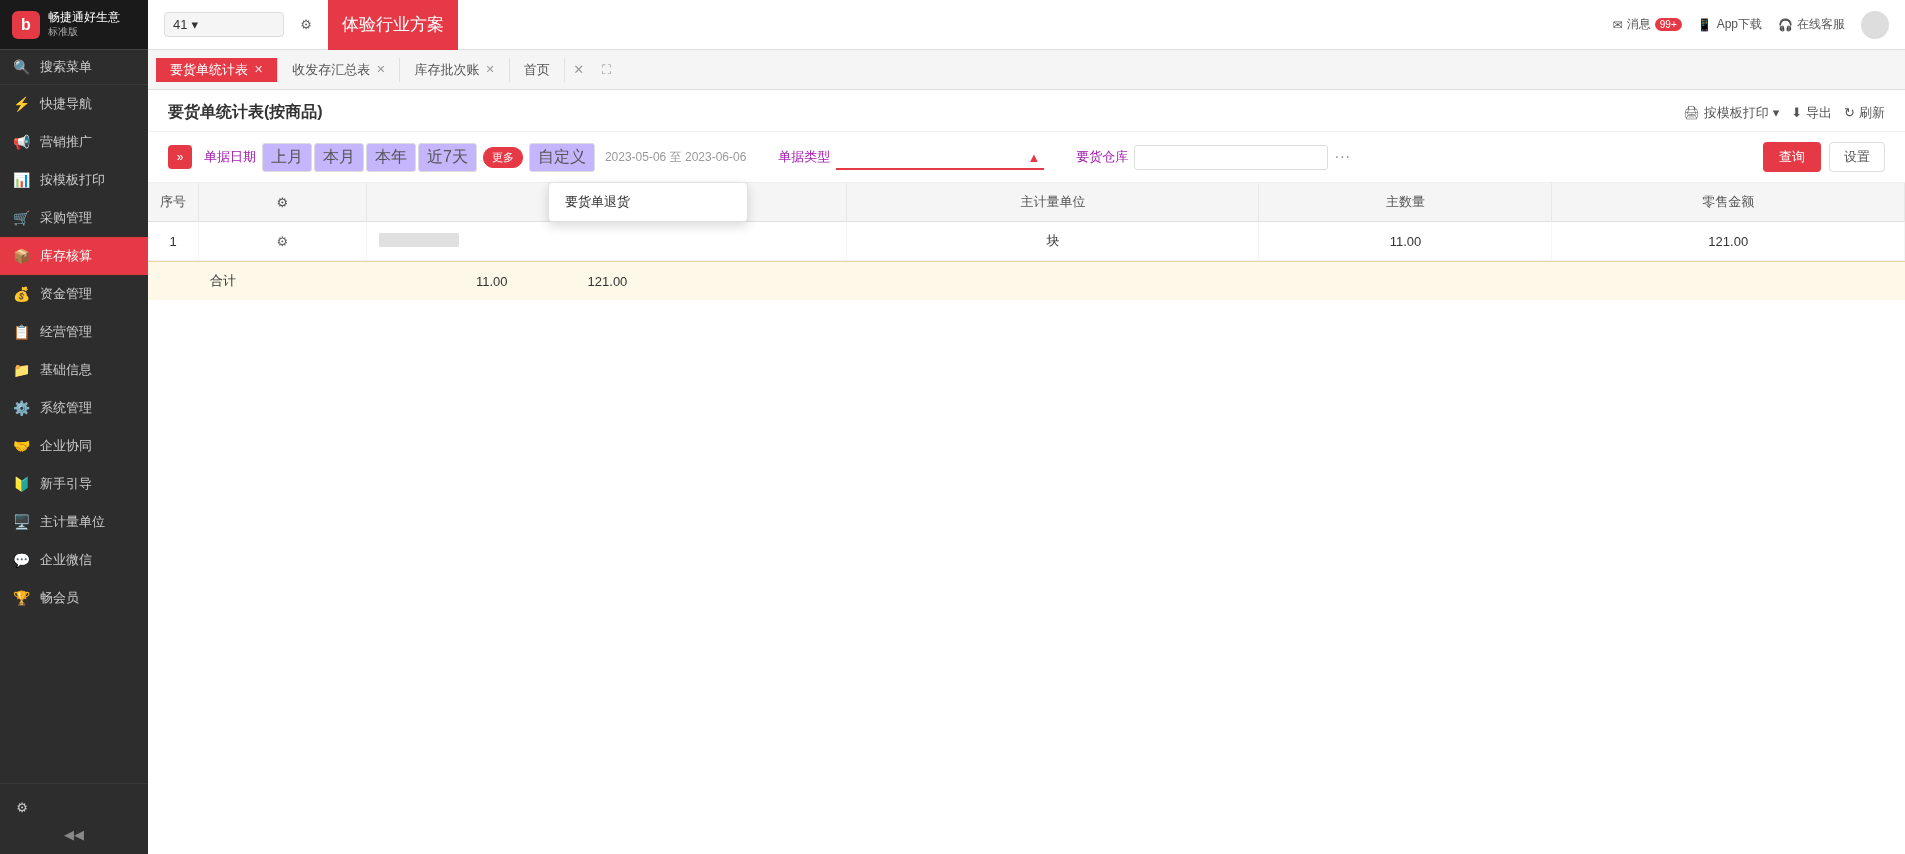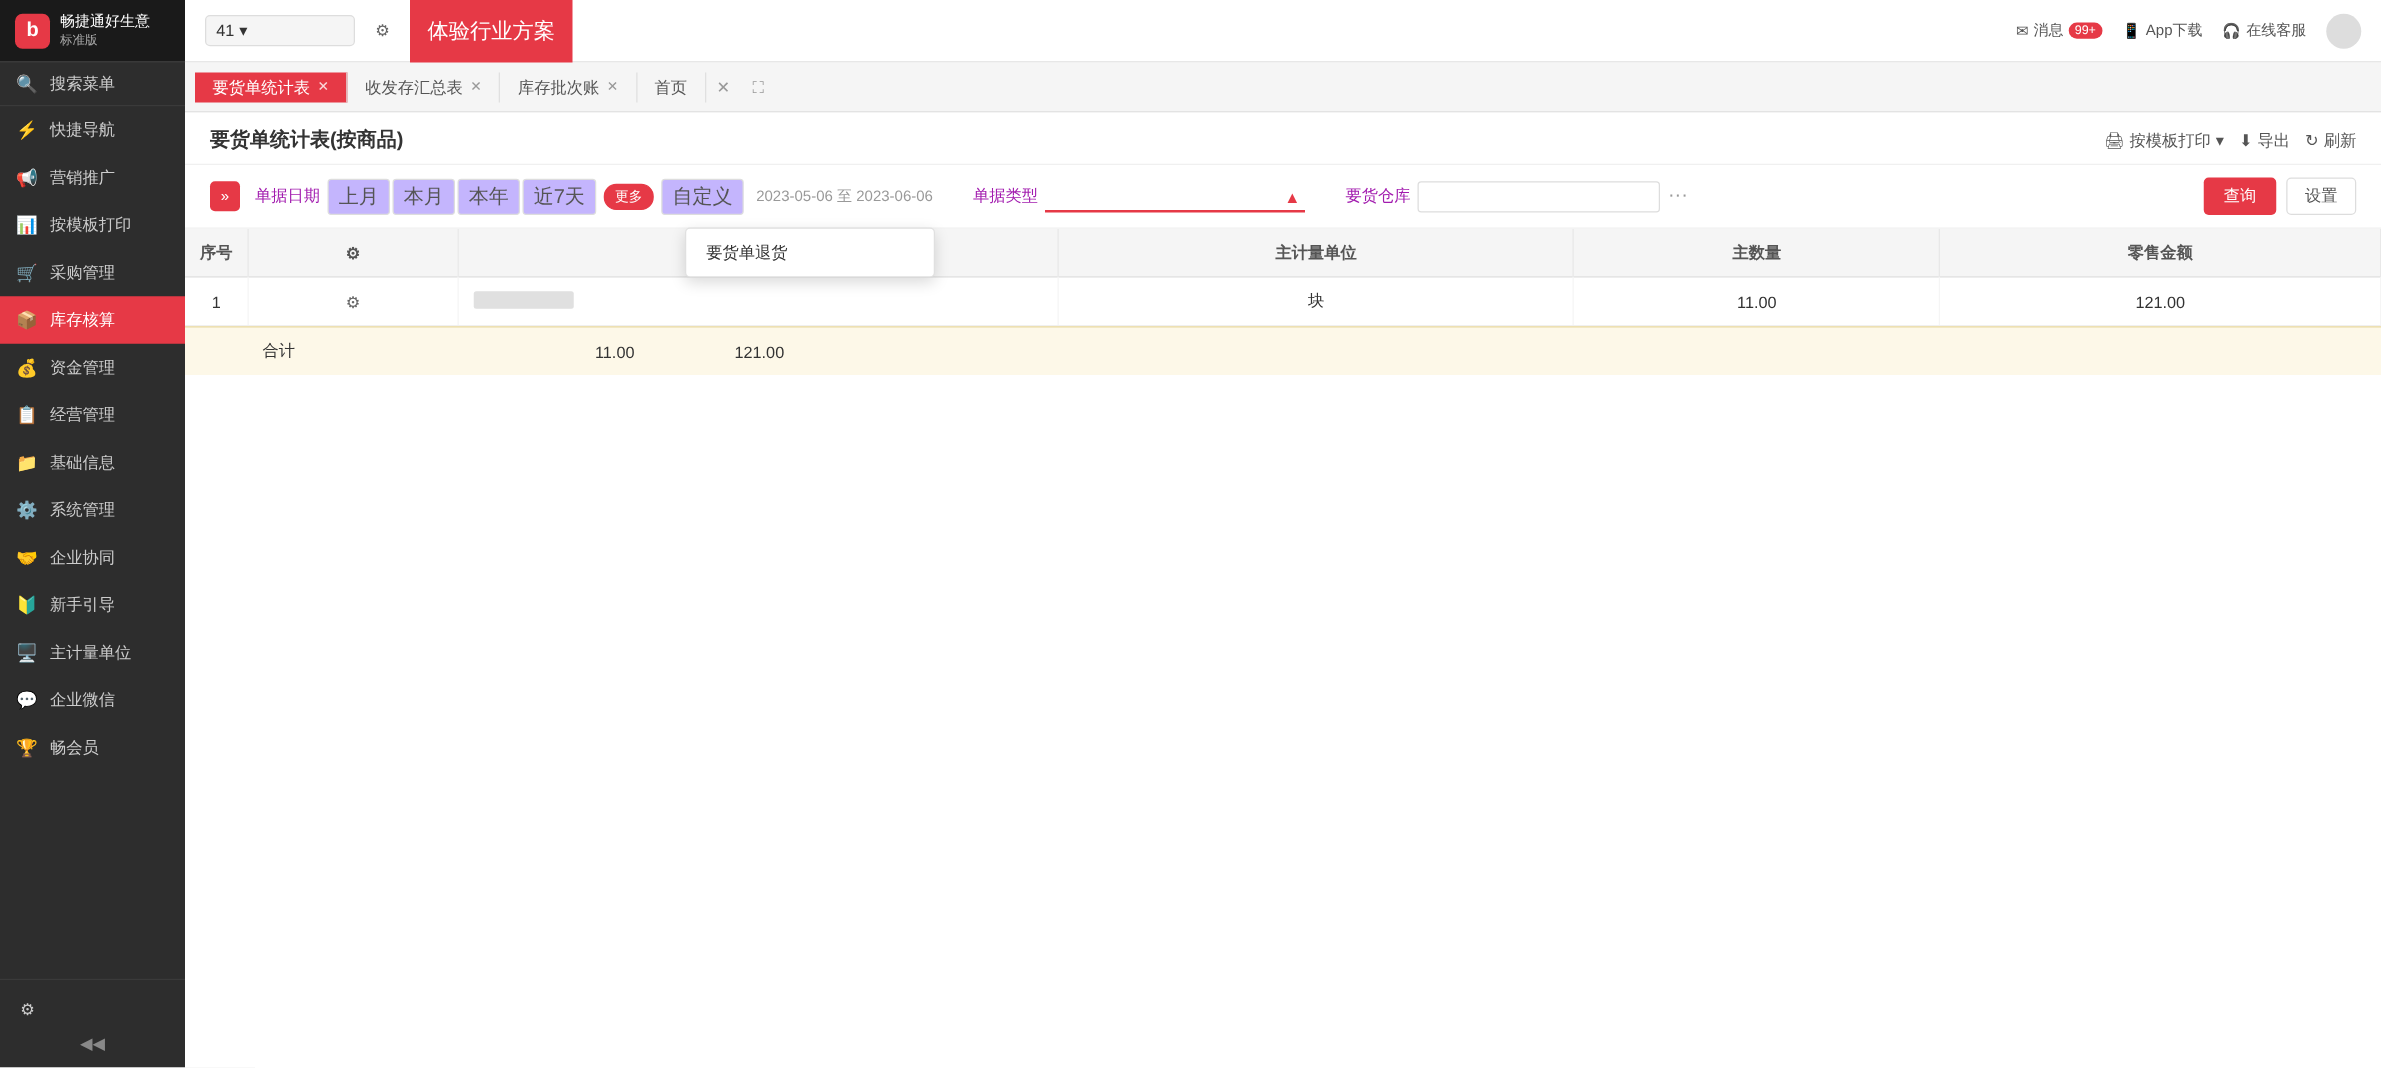--- a/index.html
+++ b/index.html
@@ -383,21 +383,21 @@
       border-collapse: collapse;
       font-size: 13px;
     }
     .data-table thead tr {
       background: #f5f5f5;
       border-bottom: 1px solid #e0e0e0;
     }
     .data-table th {
       padding: 10px 12px;
       text-align: center;
-      font-weight: bold;
+      font-weight: normal;
       color: #555;
       border-right: 1px solid #e8e8e8;
       white-space: nowrap;
     }
     .data-table th:first-child { width: 50px; }
     .data-table td {
       padding: 10px 12px;
       text-align: center;
       border-bottom: 1px solid #f0f0f0;
       border-right: 1px solid #f5f5f5;

